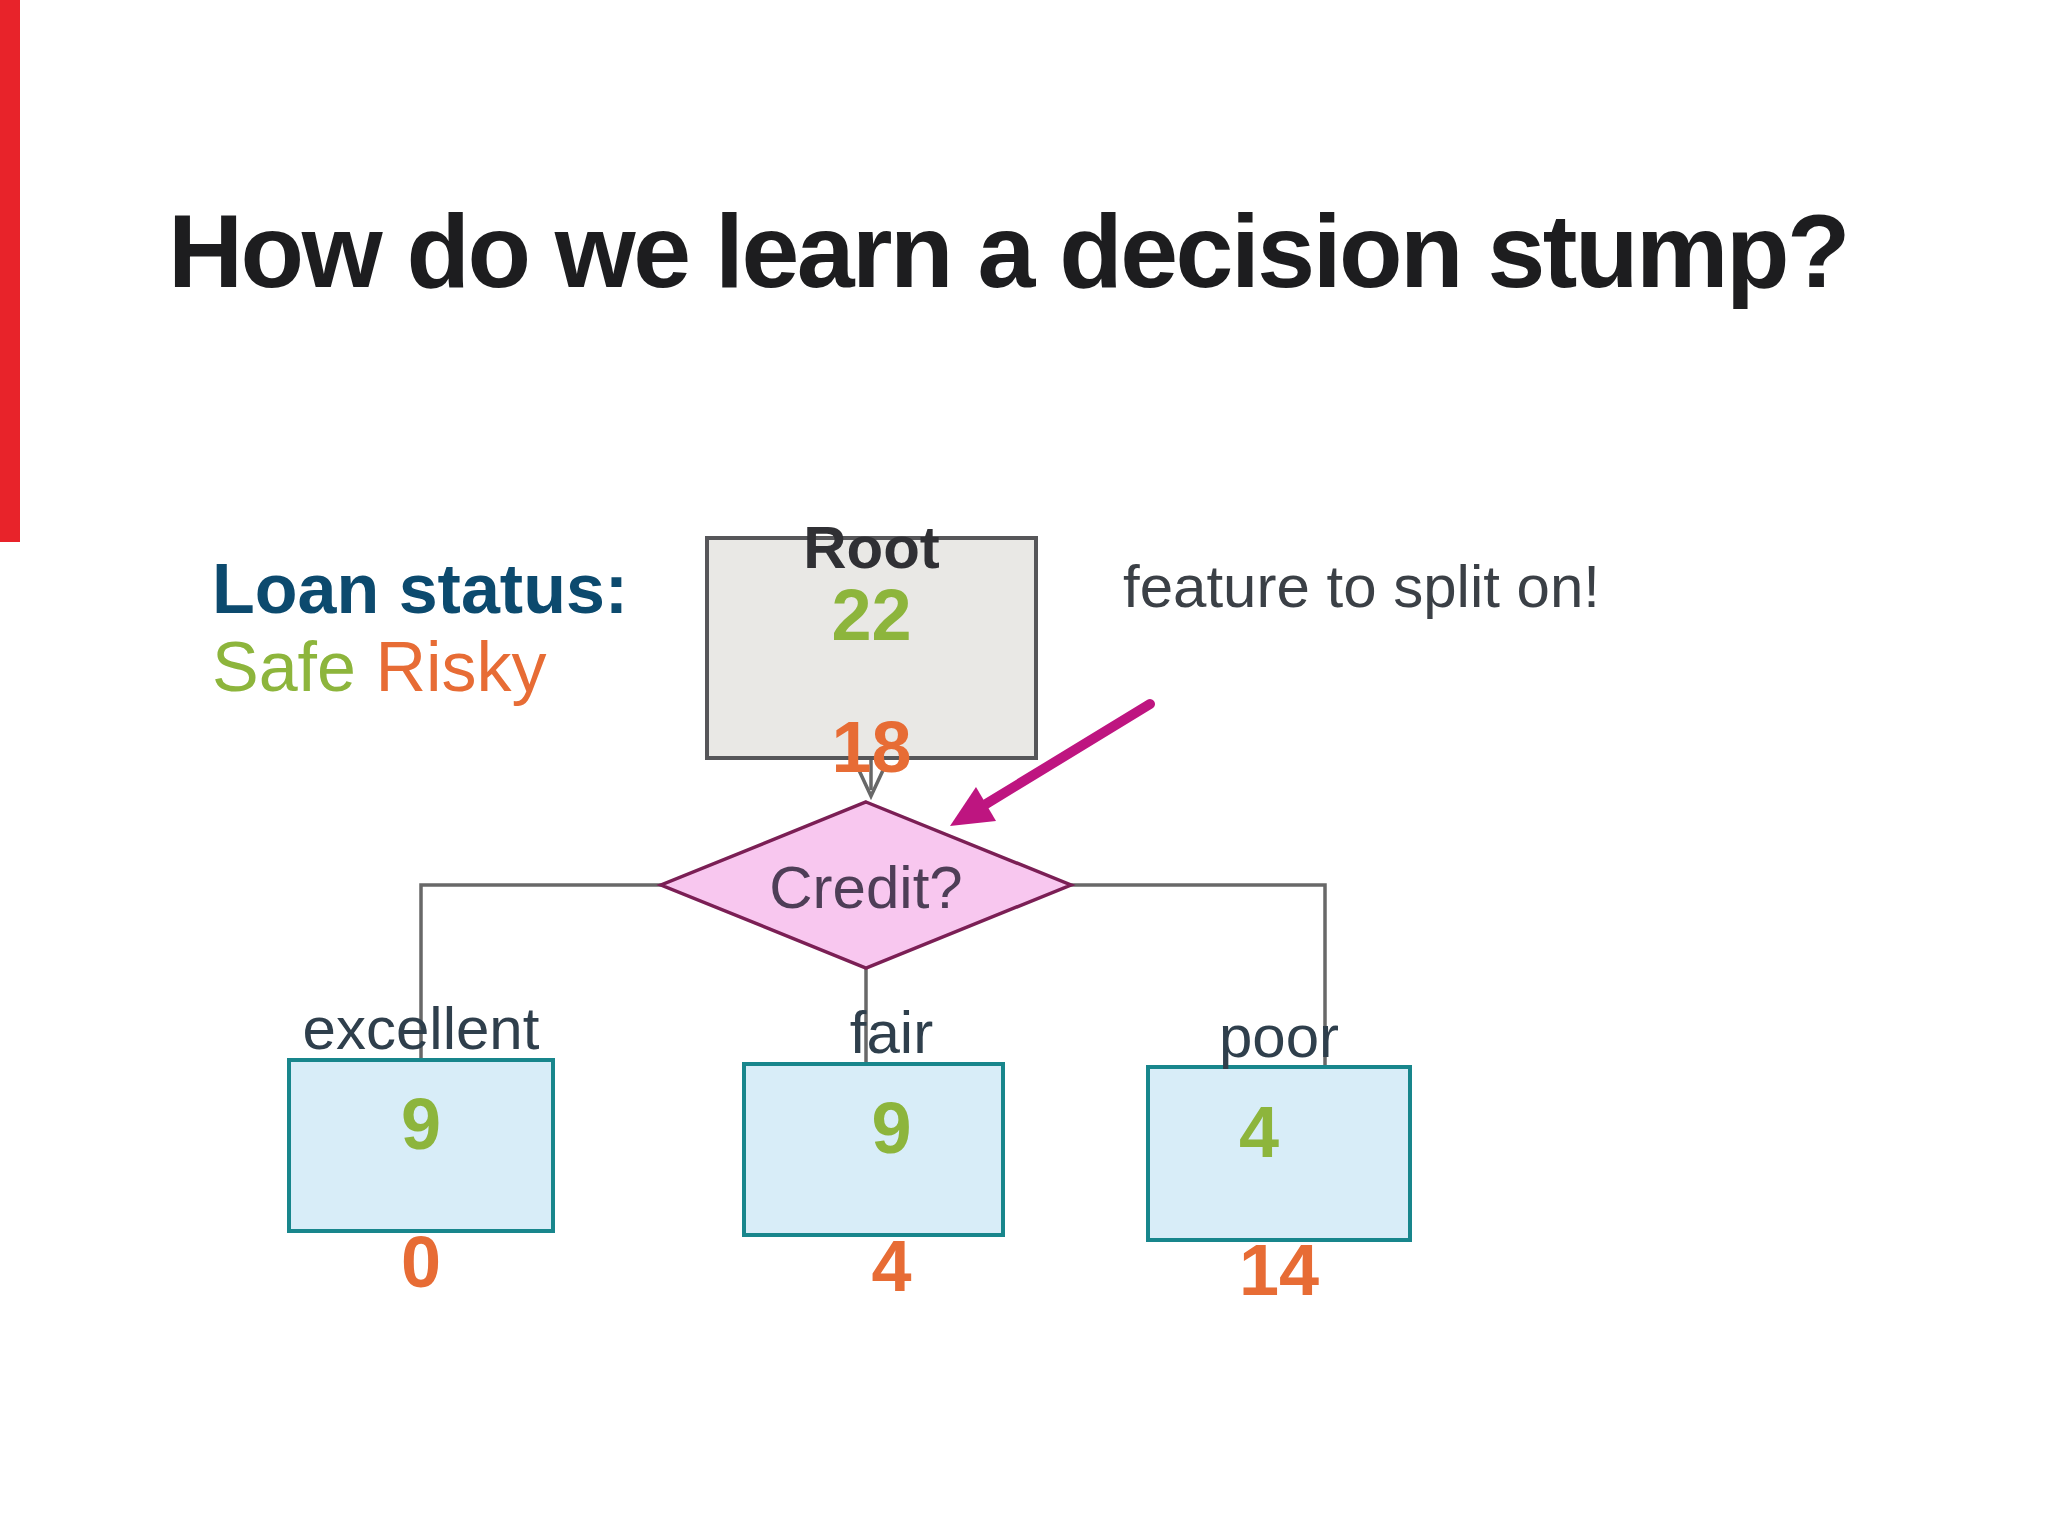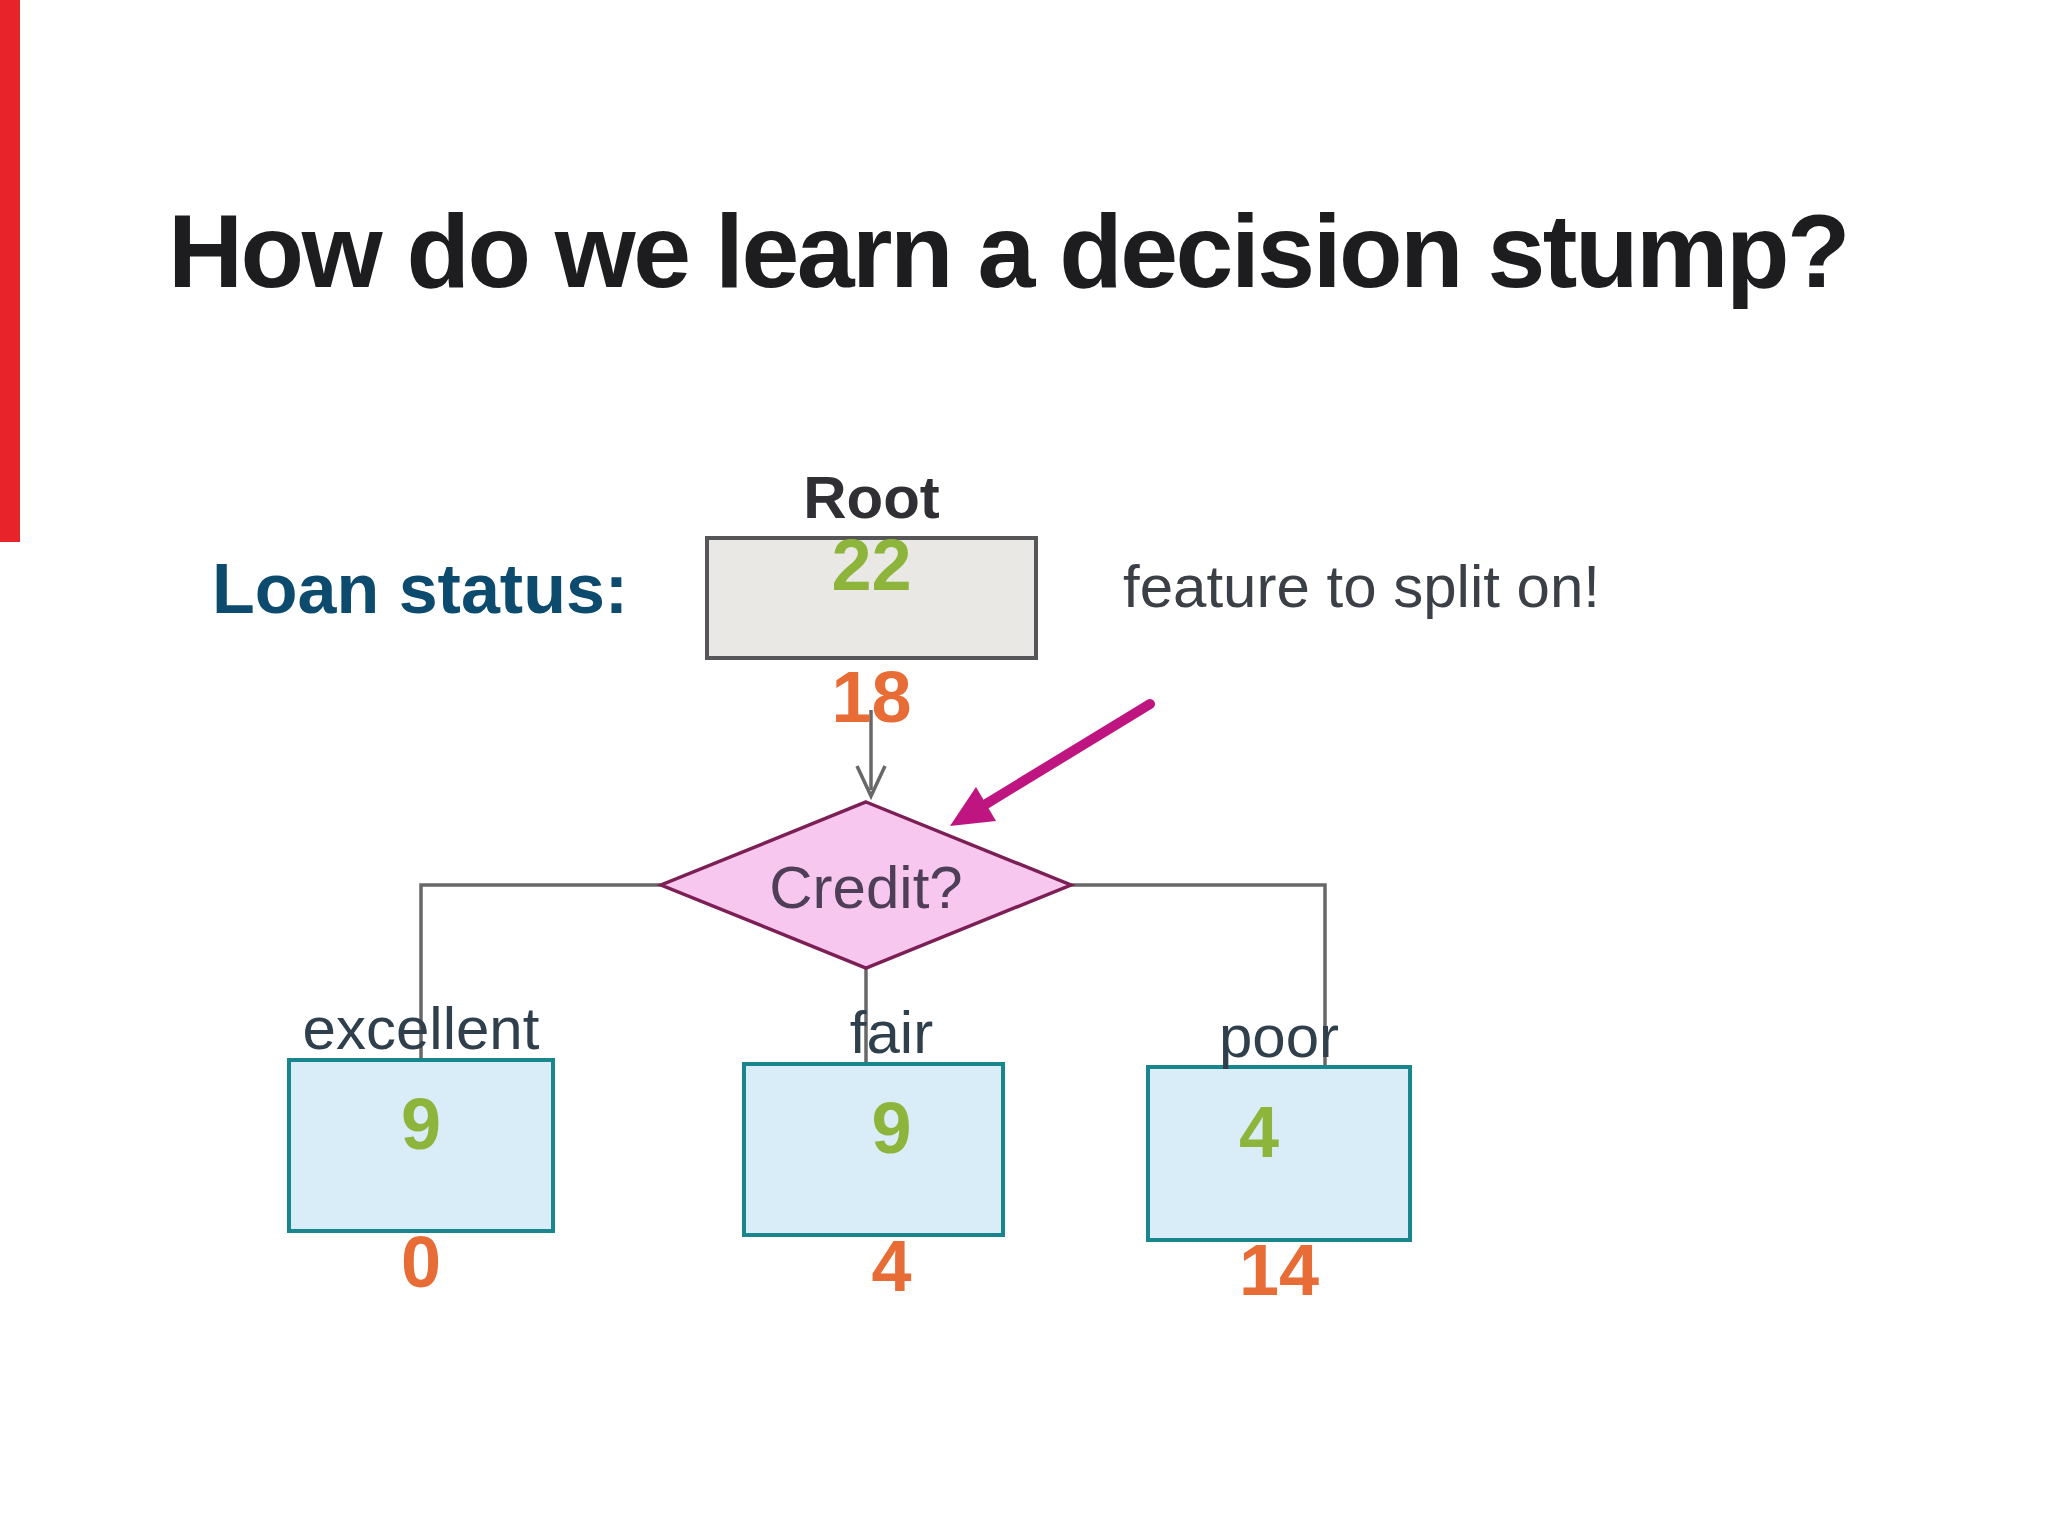--- a/index.html
+++ b/index.html
@@ -25,21 +25,21 @@
   }
   .legend .lbl{font-weight:700;color:#0c4a6e;}
   .green{color:#8db53c;}
   .orange{color:#e76c35;}
   .overlay{position:absolute;left:0;top:0;width:2048px;height:1536px;}
   .node{
     position:absolute;display:flex;flex-direction:column;
     align-items:center;justify-content:center;box-sizing:border-box;
   }
   .root-node{
-    left:705px;top:536px;width:333px;height:124px;
+    left:705px;top:536px;width:333px;height:224px;
     background:#e9e8e5;border:4px solid #565659;
   }
   .leaf{
     background:#d8edf8;border:4px solid #18868c;gap:28px;
   }
   .leaf-excellent{left:287px;top:1058px;width:268px;height:175px;}
   .leaf-fair{left:742px;top:1062px;width:263px;height:175px;padding-left:36px;}
   .leaf-poor{left:1146px;top:1065px;width:266px;height:177px;}
   .node-label{font-size:60px;color:#2f3f4c;font-weight:500;line-height:66px;}
   .root-node .node-label{color:#303034;font-weight:600;}
@@ -59,20 +59,21 @@
 <body>
 
 <div class="slide">
 
   <div class="red-bar"></div>
 
   <div class="title">How do we learn a decision stump?</div>
 
   <div class="legend">
     <div class="lbl">Loan status:</div>
+    <div><span class="green">Safe</span> <span class="orange">Risky</span></div>
   </div>
 
   <svg class="overlay" viewBox="0 0 2048 1536">
 
     <line x1="871" y1="710" x2="871" y2="790" stroke="#686868" stroke-width="3.5"></line>
     <polyline points="857,766 871,796 885,766" fill="none" stroke="#686868" stroke-width="3.5"></polyline>
 
     <polyline points="661,885 421,885 421,1058" fill="none" stroke="#686868" stroke-width="3.5"></polyline>
     <polyline points="1071,885 1325,885 1325,1065" fill="none" stroke="#686868" stroke-width="3.5"></polyline>
     <line x1="866" y1="968" x2="866" y2="1062" stroke="#686868" stroke-width="3.5"></line>

